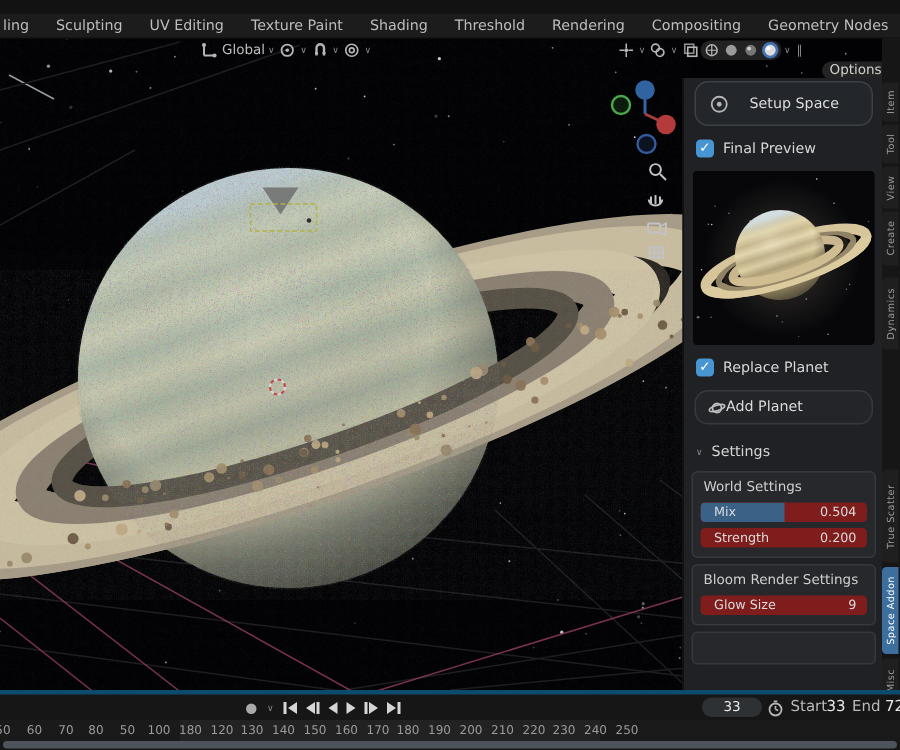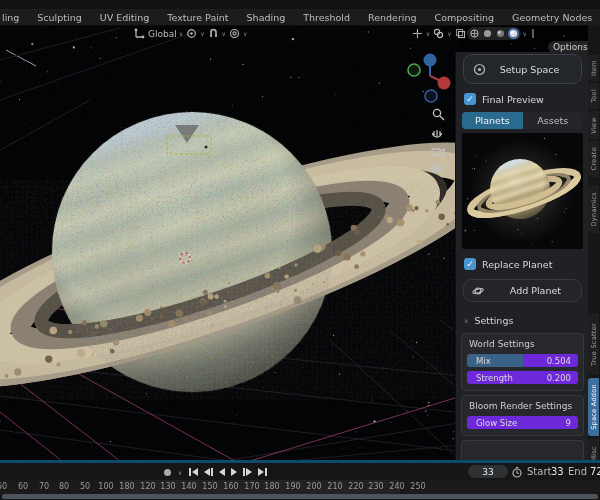--- a/index.html
+++ b/index.html
@@ -28,24 +28,24 @@
   .bigbtn .lbl{flex:1;text-align:center}
   .chkrow{display:flex;align-items:center;gap:6px;padding:7px 8px 5px 8px;font-size:9.5px;color:#d8d8d8}
   .chk{width:12px;height:12px;border-radius:3px;display:flex;align-items:center;justify-content:center;
        font-size:9px;color:#fff;font-weight:bold}
   .tabrow{display:flex;margin:2px 6px 0 6px;height:17px;border-radius:4px;overflow:hidden;font-size:9.5px}
   .ptab{flex:1;display:flex;align-items:center;justify-content:center;background:#232528;color:#bfbfbf;cursor:pointer}
   .ptab.active{color:#f0f4f8}
   .preview{margin:4px 6px 0 6px;width:121px;height:116px;border-radius:3px;overflow:hidden;background:#07070a}
   .smallbtn{margin:4px 7px;height:21px;background:#232528;border:1px solid #37393d;border-radius:9px;
             display:flex;align-items:center;font-size:9.5px;color:#dcdcdc;position:relative;cursor:pointer}
-  .smallbtn .lbl{flex:1;text-align:right}
+  .smallbtn .lbl{flex:1;text-align:left}
   .sbox{margin:4px 5px 0 5px;background:#26282b;border:1px solid #36383c;border-radius:4px;padding:4px 5px 6px 5px}
   .sboxtitle{font-size:9px;color:#cfcfcf;margin:1px 0 5px 2px}
-  .slider{position:relative;height:13px;background:#6d28d9;border-radius:3px;margin-top:4px;overflow:hidden;
+  .slider{position:relative;height:13px;background:#7f1d1d;border-radius:3px;margin-top:4px;overflow:hidden;
           display:flex;align-items:center;font-size:8.5px;color:#dadada;cursor:ew-resize}
   .slider .fill{position:absolute;left:0;top:0;bottom:0;background:#3a6186}
   .slider .sl{position:relative;padding-left:9px;flex:1}
   .slider .sv{position:relative;padding-right:7px}
   
   .vtabs{left:588px;top:25px;width:12px;height:435px;background:#161616}
   .vtab{position:absolute;left:0;width:11px;border-radius:3px 0 0 3px;background:#1f1f1f;
         display:flex;align-items:center;justify-content:center;cursor:pointer}
   .vtab span{writing-mode:vertical-rl;transform:rotate(180deg);font-size:6.5px;color:#9b9b9b;letter-spacing:.3px;white-space:nowrap}
   .vtab.active{background:#3c6e9e}
@@ -526,24 +526,20 @@
     <span class="lbl" style="margin-right:8px">Setup Space</span>
   </div>
 
   <div class="chkrow">
     <span class="chk" style="background:#4796d2">
         <span>✓</span>
       </span>
     <span>Final Preview</span>
   </div>
 
-  <div class="tabrow">
-    <span class="ptab active" style="background:#2b6a8f">Planets</span>
-    <span class="ptab">Assets</span>
-  </div>
 
   <div class="preview">
     <svg width="121" height="116" viewBox="0 0 121 116">
       <defs>
         <linearGradient id="pstripes" x1="0.34" y1="0" x2="0.66" y2="1">
           <stop offset="0" stop-color="#dde6e9"></stop>
             <stop offset="0.09" stop-color="#d8e2e4"></stop>
           <stop offset="0.15" stop-color="#d6d2b8"></stop>
             <stop offset="0.22" stop-color="#e6d9ae"></stop>
           <stop offset="0.30" stop-color="#cdbd92"></stop>

